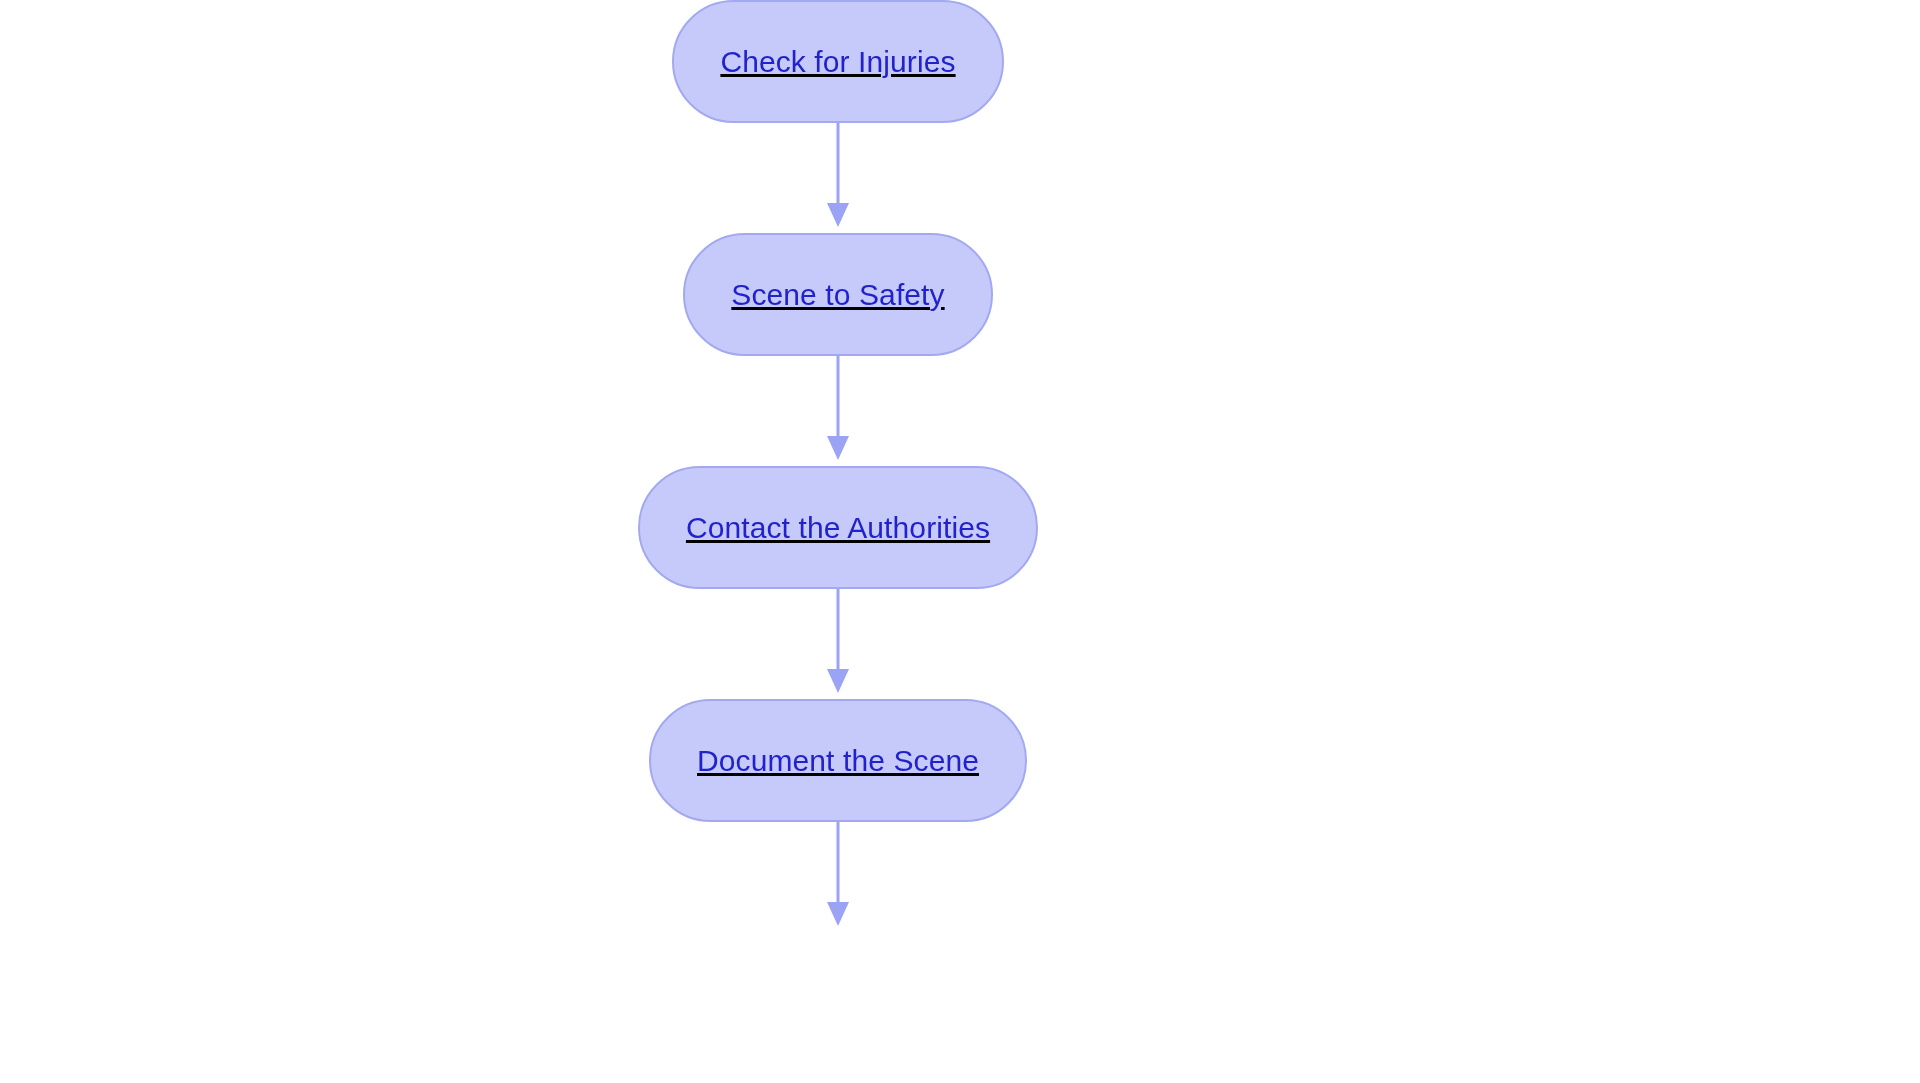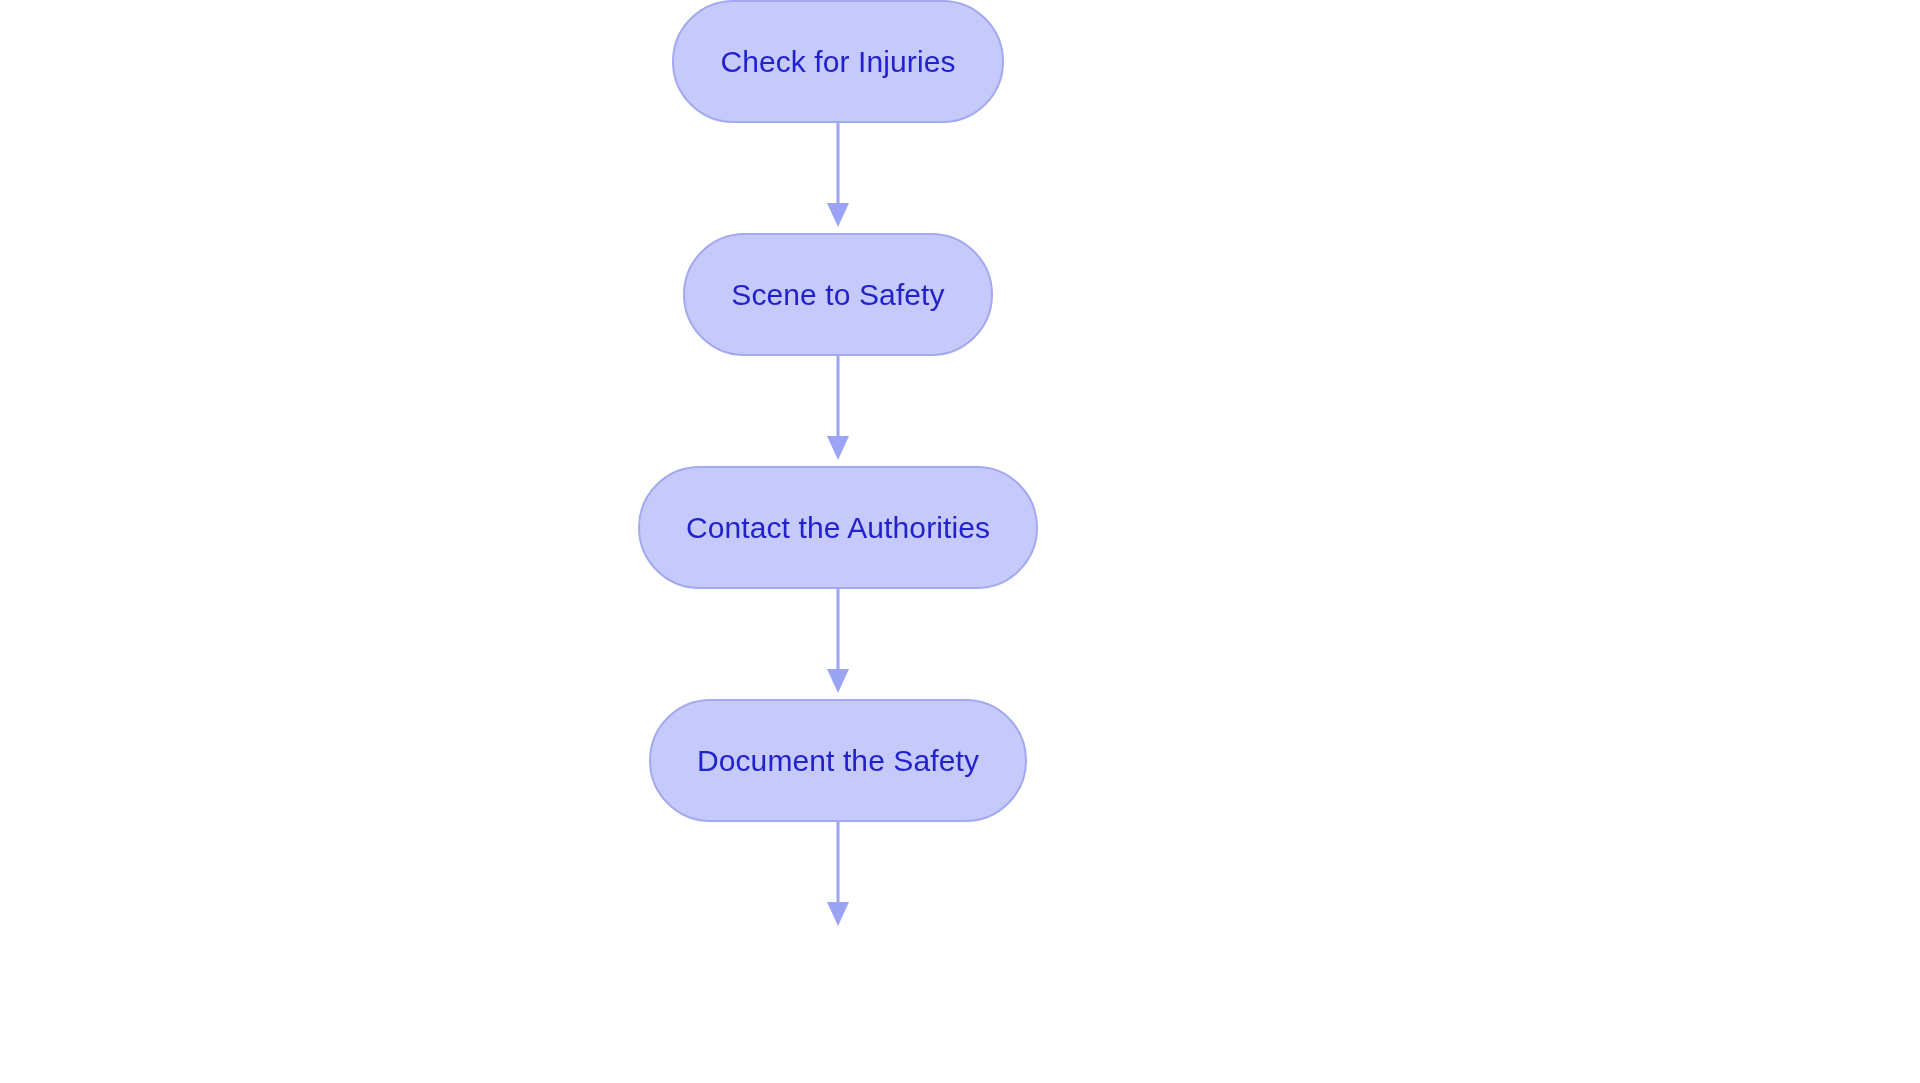--- a/index.html
+++ b/index.html
@@ -14,20 +14,21 @@
     overflow: hidden;
   }
 
   #flowchart {
     position: relative;
     width: 1676px;
     height: 1083px;
     display: flex;
     flex-direction: column;
     align-items: center;
+    text-decoration: underline;
   }
 
   .node {
     box-sizing: border-box;
     height: 123px;
     background: #C5CAFA;
     border: 2px solid #A3A9F0;
     border-radius: 999px;
     display: flex;
     align-items: center;
@@ -92,21 +93,21 @@
   </div>
 
   <div class="connector">
     <svg viewBox="0 0 40 110" xmlns="http://www.w3.org/2000/svg">
       <line x1="20" y1="0" x2="20" y2="86" stroke="#9BA3F5" stroke-width="3"></line>
       <polygon points="20,104 9,80 31,80" fill="#9BA3F5"></polygon>
     </svg>
   </div>
 
   <div class="node">
-    <span class="node-label">Document the Safety</span>
+    <span class="node-label">Document the Scene</span>
   </div>
 
   <div class="connector">
     <svg viewBox="0 0 40 110" xmlns="http://www.w3.org/2000/svg">
       <line x1="20" y1="0" x2="20" y2="86" stroke="#9BA3F5" stroke-width="3"></line>
       <polygon points="20,104 9,80 31,80" fill="#9BA3F5"></polygon>
     </svg>
   </div>
 
 

